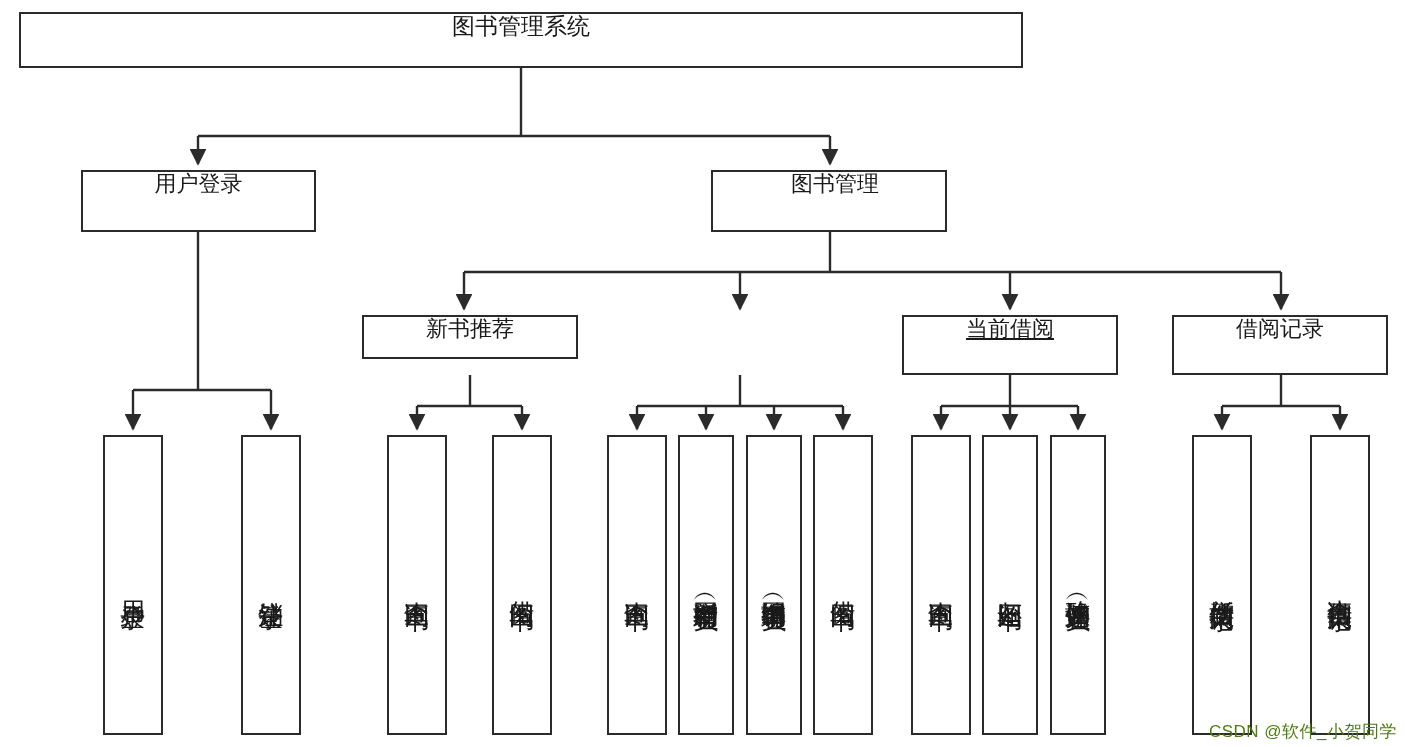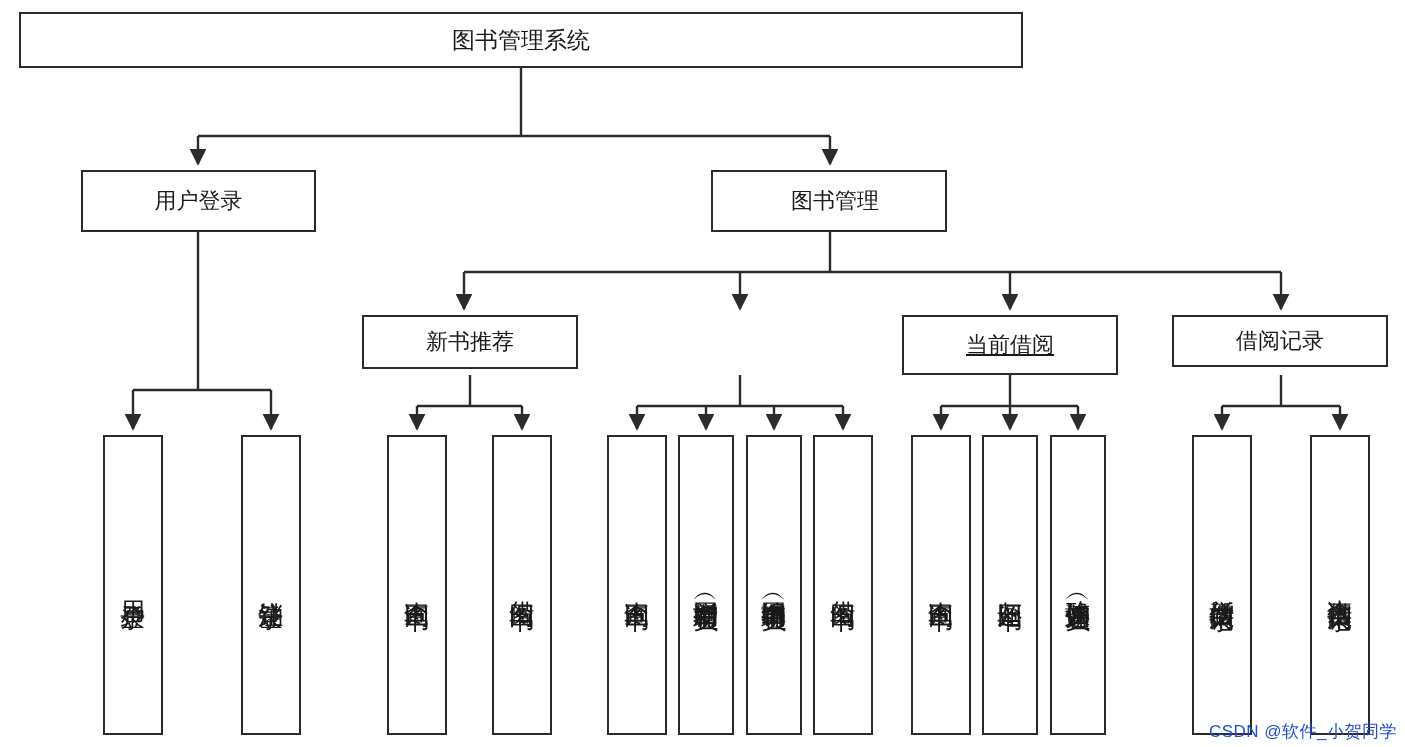--- a/index.html
+++ b/index.html
@@ -16,21 +16,21 @@
     height: 747px;
     background: #ffffff;
     overflow: hidden;
   }
   .node {
     position: absolute;
     box-sizing: border-box;
     border: 2px solid #2b2b2b;
     background: #ffffff;
     display: flex;
-    align-items: center;
+    align-items: flex-start;
     justify-content: center;
     color: #1a1a1a;
   }
   .node-label {
     display: block;
     text-align: center;
     line-height: 1.06;
     white-space: nowrap;
   }
   
@@ -63,21 +63,21 @@
     top: 0;
     width: 1405px;
     height: 747px;
     pointer-events: none;
   }
   .watermark {
     position: absolute;
     right: 8px;
     bottom: 4px;
     font-size: 17px;
-    color: #1d4ed8;
+    color: #4d7c0f;
     letter-spacing: 0.5px;
     white-space: nowrap;
   }
 </style>
 </head>
 <body>
 
 <div id="canvas">
 
   <svg id="links" viewBox="0 0 1405 747" xmlns="http://www.w3.org/2000/svg">
@@ -134,27 +134,27 @@
     <span class="node-label">图书管理系统</span>
   </div>
 
   <div class="node horiz" style="left:81px; top:170px; width:235px; height:62px;">
     <span class="node-label">用户登录</span>
   </div>
   <div class="node horiz" style="left:711px; top:170px; width:236px; height:62px;padding-left:12px;">
     <span class="node-label">图书管理</span>
   </div>
 
-  <div class="node horiz" style="left:362px; top:315px; width:216px; height:54px;">
+  <div class="node horiz" style="left:362px; top:315px; width:216px; height:44px;">
     <span class="node-label">新书推荐</span>
   </div>
   <div class="node horiz" style="left:902px; top:315px; width:216px; height:60px;text-decoration:underline;">
     <span class="node-label">当前借阅</span>
   </div>
-  <div class="node horiz" style="left:1172px; top:315px; width:216px; height:52px;">
+  <div class="node horiz" style="left:1172px; top:315px; width:216px; height:60px;">
     <span class="node-label">借阅记录</span>
   </div>
 
   <div class="node vert" style="left:103px; top:435px; width:60px; height:300px;">
     <span class="node-label">用户登录</span>
   </div>
   <div class="node vert" style="left:241px; top:435px; width:60px; height:300px;">
     <span class="node-label">注销登录</span>
   </div>
 

